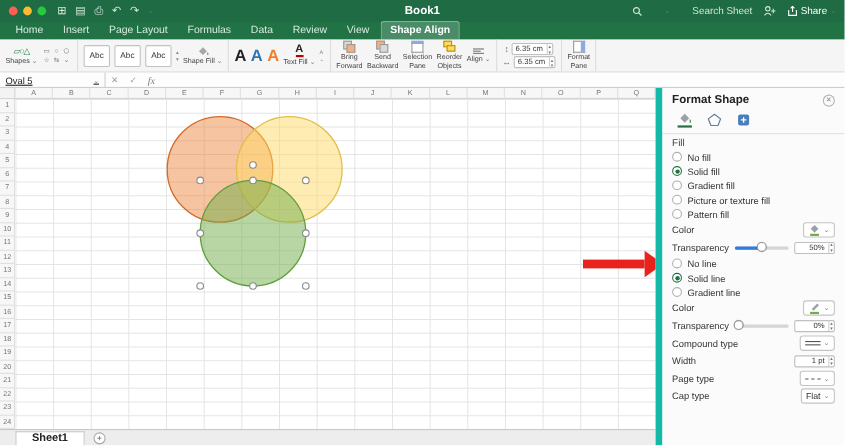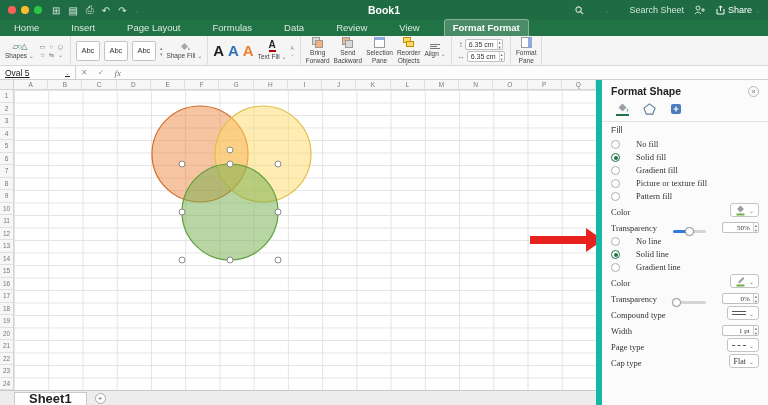--- a/index.html
+++ b/index.html
@@ -12,21 +12,21 @@
   .lights { display:flex; gap:5px; margin-right:10px; }
   .light { width:8px; height:8px; border-radius:50%; }
   .light.r { background:#ff5f57; } .light.y { background:#febc2e; } .light.g { background:#28c840; }
   .qicons { display:flex; gap:8px; font-size:10px; color:#d7e9de; align-items:center; }
   .tb-title { position:absolute; left:50%; transform:translateX(-50%); font-size:10.5px; font-weight:bold; color:#fff; }
   .tb-right { margin-left:auto; display:flex; align-items:center; gap:10px; font-size:9px; color:#cfe5d8; }
   .searchbox { display:flex; align-items:center; gap:20px; }
   .sharebox { display:flex; align-items:center; gap:3px; color:#fff; }
 
   
-  .tabrow { position:absolute; left:0; top:20px; width:768px; height:16px; background:#217346; display:flex; align-items:flex-end; padding-left:6px; gap:16px; }
+  .tabrow { position:absolute; left:0; top:20px; width:768px; height:16px; background:#217346; display:flex; align-items:flex-end; padding-left:6px; gap:2px; }
   .rtab { font-size:9.5px; color:#d9eae0; padding:2px 8px 3px; border-radius:3px 3px 0 0; }
   .rtab.active { background:rgba(255,255,255,0.18); color:#fff; font-weight:bold; border:1px solid rgba(255,255,255,0.35); border-bottom:none; }
 
   
   .ribbon { position:absolute; left:0; top:36px; width:768px; height:30px; background:#f5f5f5; border-bottom:1px solid #d8d8d8; display:flex; align-items:stretch; }
   .rgroup { display:flex; align-items:center; gap:4px; padding:2px 5px; border-right:1px solid #ddd; }
   .rlabel { font-size:6.5px; color:#444; text-align:center; line-height:1.15; }
   .rstack { display:flex; flex-direction:column; align-items:center; justify-content:center; gap:1px; }
   .shapes-ico { font-size:8px; color:#2a7d4f; letter-spacing:-1px; }
   .minigrid { display:grid; grid-template-columns:repeat(3,9px); font-size:6px; color:#777; line-height:8px; text-align:center; }
@@ -50,21 +50,21 @@
   .sizerow { display:flex; align-items:center; gap:2px; }
   .sizeglyph { font-size:8px; color:#777; }
   .spin { display:flex; align-items:center; border:1px solid #bfbfbf; background:#fff; height:11px; border-radius:2px; }
   .spin .val { font-size:7px; color:#333; padding:0 3px; min-width:30px; text-align:right; }
   .spin .steps { display:flex; flex-direction:column; border-left:1px solid #d0d0d0; font-size:4.5px; color:#777; line-height:5px; padding:0 1px; }
   .chev { font-size:6px; color:#777; }
   .fp-ico { width:11px; height:11px; background:#fff; border:1px solid #9a9a9a; border-right:4px solid #8faadc; }
 
   
   .fbar { position:absolute; left:0; top:66px; width:768px; height:14px; background:#fdfdfd; border-bottom:1px solid #cfcfcf; display:flex; align-items:center; }
-  .namebox { width:76px; height:100%; border-right:1px solid #cfcfcf; display:flex; align-items:center; justify-content:space-between; padding:0 5px; font-size:8.5px; color:#222;text-decoration:underline; }
+  .namebox { width:96px; height:100%; border-right:1px solid #cfcfcf; display:flex; align-items:center; justify-content:space-between; padding:0 5px; font-size:8.5px; color:#222;text-decoration:underline; }
   .fb-ico { font-size:8px; color:#999; padding:0 5px; }
   .fb-fx { font-style:italic; font-family:"Liberation Serif", serif; color:#777; font-size:9px; }
   .fb-input { flex:1; height:100%; }
 
   
   .colheads { position:absolute; left:0; top:80px; width:596px; height:10px; background:#f7f7f7; border-bottom:1px solid #d4d4d4; display:flex; }
   .corner { width:14px; border-right:1px solid #d4d4d4; background:#f3f3f3; }
   .colwrap { flex:1; display:flex; }
   .colcell { flex:1; border-right:1px solid #e0e0e0; font-size:6.5px; color:#777; text-align:center; line-height:10px; }
   .rowheads { position:absolute; left:0; top:90px; width:14px; height:300px; background:#f7f7f7; border-right:1px solid #d4d4d4; display:flex; flex-direction:column; }
@@ -74,36 +74,36 @@
     background-size:34.24px 12.5px; }
   .vennlayer { position:absolute; left:0; top:80px; width:596px; height:310px; pointer-events:none; }
 
   
   .redarrow { position:absolute; left:530px; top:228px; width:74px; height:24px; }
   .redarrow .body { position:absolute; left:0; top:8px; width:56px; height:8px; background:#e8231d; }
   .redarrow .head { position:absolute; left:56px; top:0; width:0; height:0; border-top:12px solid transparent; border-bottom:12px solid transparent; border-left:17px solid #e8231d; }
 
   
   .sheetbar { position:absolute; left:0; top:390px; width:596px; height:15px; background:#ededed; border-top:1px solid #c9c9c9; display:flex; align-items:center; padding-left:14px; gap:8px; }
-  .sheettab { background:#fff; border:1px solid #c9c9c9; border-bottom:none; height:13px; padding:0 14px; font-size:13px; font-weight:bold; color:#222; display:flex; align-items:center; }
+  .sheettab { background:#fff; border:1px solid #c9c9c9; border-bottom:none; height:13px; padding:0 14px; font-size:10px; font-weight:bold; color:#222; display:flex; align-items:center; }
   .addsheet { width:11px; height:11px; border:1px solid #aaa; border-radius:50%; background:#fff; color:#666; font-size:8px; line-height:9px; text-align:center; }
 
   
   .panel { position:absolute; left:596px; top:80px; width:172px; height:325px; background:#fbfbfb; border-left:6px solid #14b8a6; font-size:8.5px; color:#333; }
   .phead { display:flex; align-items:center; justify-content:space-between; padding:5px 9px 2px; }
   .ptitle { font-size:10.5px; font-weight:bold; color:#222; }
   .pclose { width:11px; height:11px; border:1px solid #b5b5b5; border-radius:50%; color:#888; font-size:6.5px; line-height:9px; text-align:center; }
   .ptabs { margin:3px 9px 4px; display:flex; border:1px solid #c6c6c6; border-radius:4px; overflow:hidden; height:16px; }
   .ptab { flex:1; display:flex; align-items:center; justify-content:center; font-size:8px; color:#888; background:#f2f2f2; }
   .ptab.active { background:#fff; color:#222; font-weight:bold; box-shadow:inset 0 -2px 0 #217346; }
   .picons { display:flex; gap:14px; padding:3px 14px 5px; align-items:center; height:22px; }
   .picon { display:flex; flex-direction:column; align-items:center; }
   .picon.sel { border-bottom:2px solid #217346; padding-bottom:1px; }
   .psection { border-top:1px solid #e2e2e2; padding:3px 9px 1px; font-size:9px; color:#444; }
-  .prow { display:flex; align-items:flex-end; padding:0 9px; height:13px; gap:16px;font-family:Liberation Serif, serif; }
+  .prow { display:flex; align-items:center; padding:0 9px; height:13px; gap:5px; }
   .prow.space { justify-content:space-between; height:16px; }
   .radio { width:9px; height:9px; border:1px solid #b0b0b0; border-radius:50%; background:#fff; flex:0 0 auto; }
   .radio.sel { border-color:#217346; position:relative; }
   .radio.sel::after { content:""; position:absolute; left:1.5px; top:1.5px; width:4px; height:4px; border-radius:50%; background:#217346; }
   .optlabel { font-size:8.5px; color:#333; white-space:nowrap; }
   .minibtn { display:flex; align-items:center; gap:3px; border:1px solid #c4c4c4; border-radius:3px; background:#fff; height:14px; padding:0 4px; }
   .slider { position:relative; width:56px; height:3px; background:#d5d5d5; border-radius:2px; }
   .slider .fillpart { position:absolute; left:0; top:0; height:3px; background:#2f7bde; border-radius:2px; }
   .slider .thumb { position:absolute; top:-3.5px; width:9px; height:9px; background:#fff; border:1px solid #9a9a9a; border-radius:50%; box-shadow:0 0 1px rgba(0,0,0,.3); }
   .ddico-lines { display:flex; flex-direction:column; gap:2px; }
@@ -159,21 +159,21 @@
   </div>
 
   <div class="tabrow">
     <span class="rtab">Home</span>
     <span class="rtab">Insert</span>
     <span class="rtab">Page Layout</span>
     <span class="rtab">Formulas</span>
     <span class="rtab">Data</span>
     <span class="rtab">Review</span>
     <span class="rtab">View</span>
-    <span class="rtab active">Format Format</span>
+    <span class="rtab active">Shape Align</span>
   </div>
 
   <div class="ribbon">
     <div class="rgroup">
       <div class="rstack">
         <span class="shapes-ico">▱○△</span>
         <span class="rlabel"><span>Shapes</span> <span class="chev">⌄</span></span>
       </div>
       <div class="minigrid">
         <span>▭</span>

